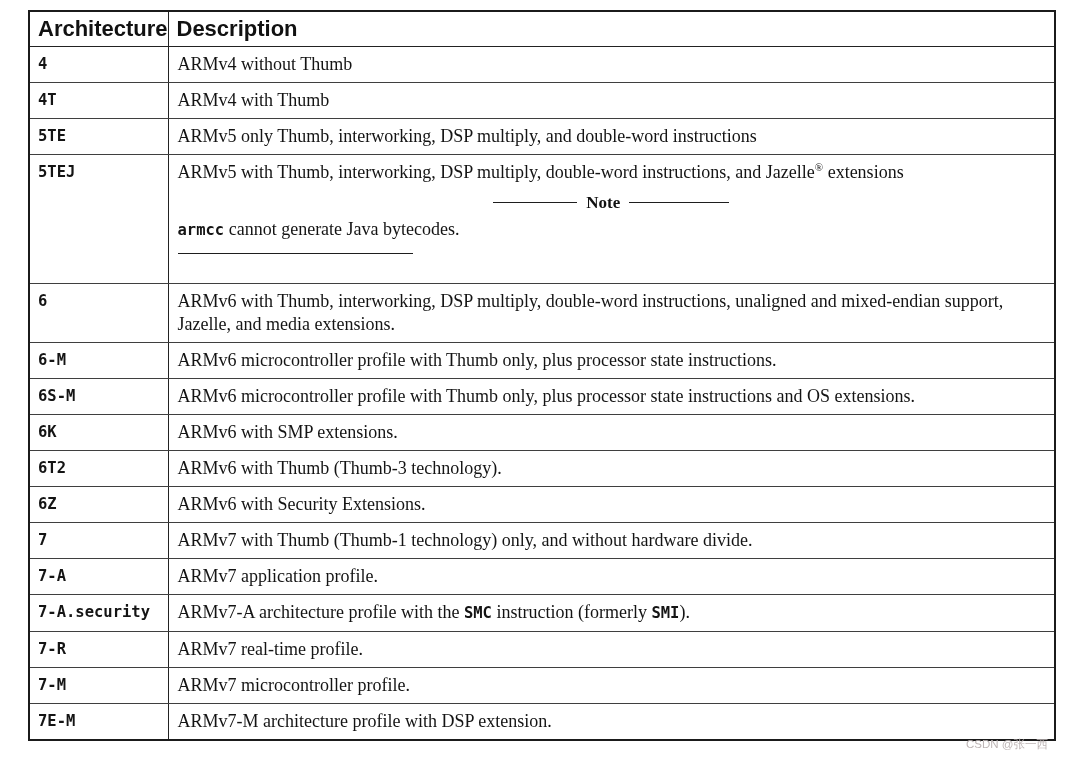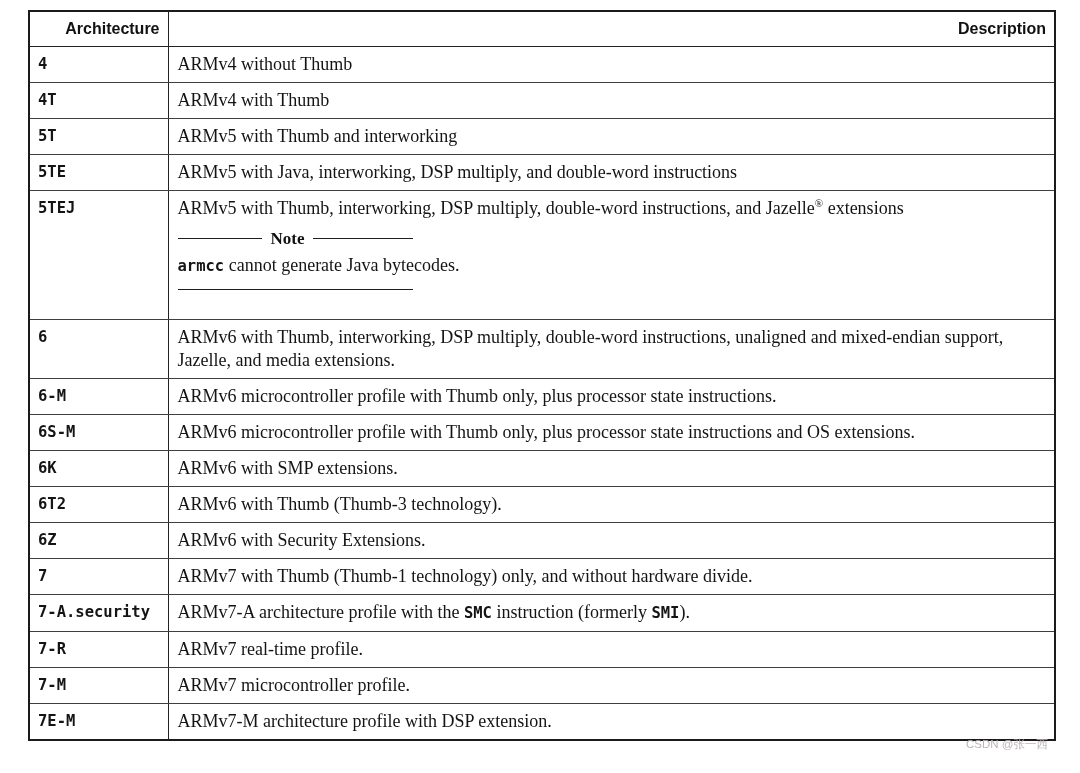--- a/index.html
+++ b/index.html
@@ -25,27 +25,26 @@
   }
   .arch-table th, .arch-table td {
     border: 1px solid #3f3f3f;
     vertical-align: top;
     text-align: left;
     box-sizing: border-box;
   }
   .arch-table th {
     font-family: "Liberation Sans", sans-serif;
     font-weight: bold;
-    font-size: 16px;
+    font-size: 22px;
     color: #111;
     padding: 6px 8px;
     height: 35px;
     border-bottom: 1.5px solid #222;
     line-height: 22px;
-    text-align: right;
   }
   th.col-arch, td.arch-cell { border-right: 1.5px solid #222; }
   td.arch-cell {
     font-family: "DejaVu Sans Mono", monospace;
     font-weight: bold;
     font-size: 15.5px;
     color: #141414;
     padding: 7px 8px;
     line-height: 21px;
     width: 139px;
@@ -67,20 +66,21 @@
     font-size: 11px;
     line-height: 0;
   }
   
   .note { margin-top: 7px; }
   .note-head {
     display: flex;
     align-items: center;
     gap: 9px;
     height: 22px;
+    justify-content: center;
   }
   .rule {
     border-top: 1.6px solid #1e1e1e;
     height: 0;
   }
   .rule-left  { width: 84px; }
   .rule-right { width: 100px; }
   .note-label {
     font-family: "Liberation Serif", serif;
     font-weight: bold;
@@ -129,29 +129,23 @@
             <div><span>ARMv4 without Thumb</span></div>
           </td>
         </tr>
         <tr>
           <td class="arch-cell">4T</td>
           <td class="desc-cell">
             <div><span>ARMv4 with Thumb</span></div>
           </td>
         </tr>
         <tr>
-          <td class="arch-cell">5T</td>
-          <td class="desc-cell">
-            <div><span>ARMv5 with Thumb and interworking</span></div>
-          </td>
-        </tr>
-        <tr>
           <td class="arch-cell">5TE</td>
           <td class="desc-cell">
-            <div><span>ARMv5 with Java, interworking, DSP multiply, and double-word instructions</span></div>
+            <div><span>ARMv5 only Thumb, interworking, DSP multiply, and double-word instructions</span></div>
           </td>
         </tr>
         <tr>
           <td class="arch-cell">5TEJ</td>
           <td class="desc-cell">
             <div><span>ARMv5 with Thumb, interworking, DSP multiply, double-word instructions, and Jazelle</span><sup>®</sup><span> extensions</span></div>
             <div class="note">
               <div class="note-head">
                 <span class="rule rule-left"></span>
                 <span class="note-label">Note</span>
@@ -198,20 +192,26 @@
             <div><span>ARMv6 with Security Extensions.</span></div>
           </td>
         </tr>
         <tr>
           <td class="arch-cell">7</td>
           <td class="desc-cell">
             <div><span>ARMv7 with Thumb (Thumb-1 technology) only, and without hardware divide.</span></div>
           </td>
         </tr>
         <tr>
+          <td class="arch-cell">7-A</td>
+          <td class="desc-cell">
+            <div><span>ARMv7 application profile.</span></div>
+          </td>
+        </tr>
+        <tr>
           <td class="arch-cell">7-A.security</td>
           <td class="desc-cell">
             <div><span>ARMv7-A architecture profile with the </span><span class="mono">SMC</span><span> instruction (formerly </span><span class="mono">SMI</span><span>).</span></div>
           </td>
         </tr>
         <tr>
           <td class="arch-cell">7-R</td>
           <td class="desc-cell">
             <div><span>ARMv7 real-time profile.</span></div>
           </td>

